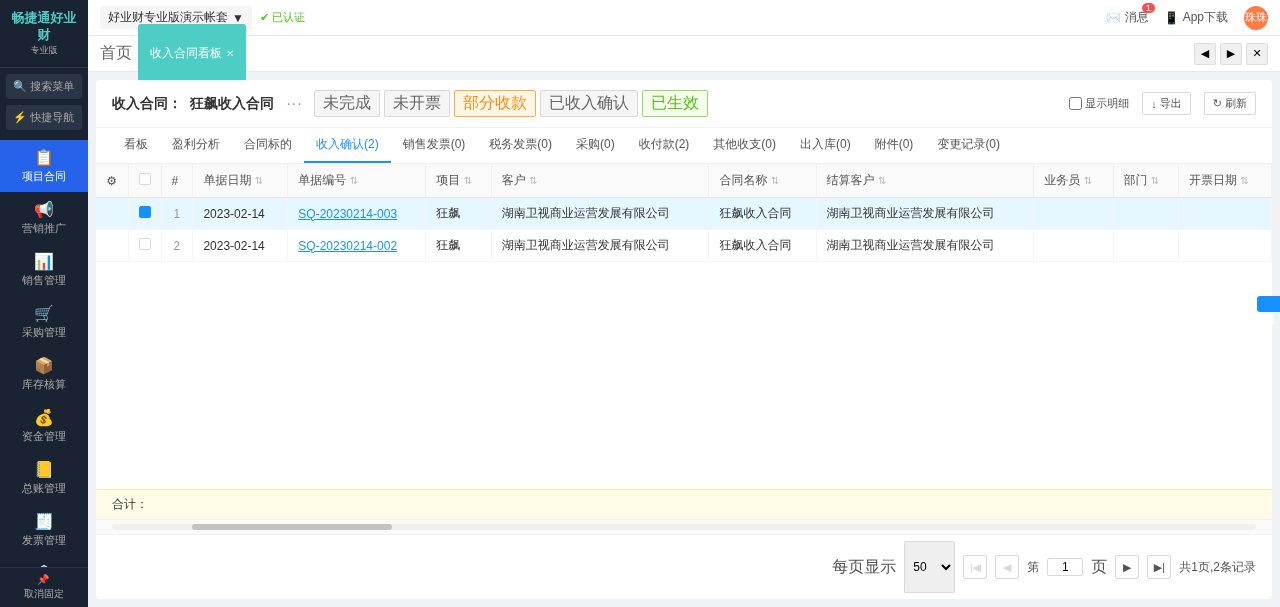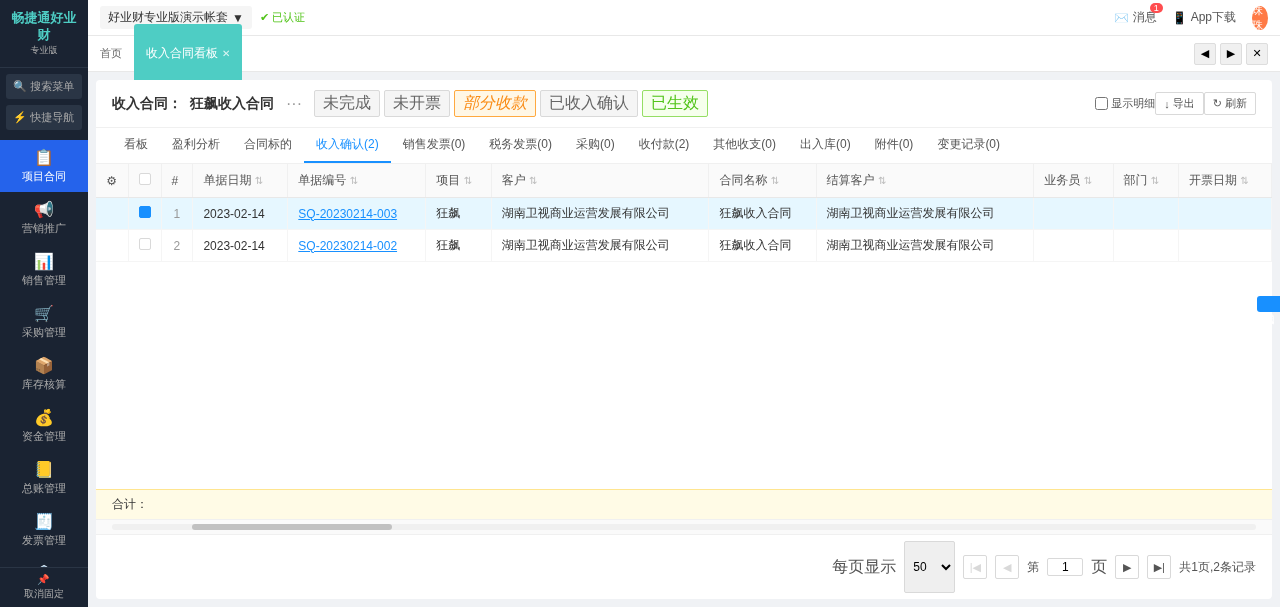--- a/index.html
+++ b/index.html
@@ -21,42 +21,42 @@
     
     .main { flex: 1; display: flex; flex-direction: column; background: #f0f2f5; overflow: hidden; }
 
     
     .topbar { background: #fff; height: 36px; display: flex; align-items: center; justify-content: space-between; padding: 0 12px; border-bottom: 1px solid #e8e8e8; flex-shrink: 0; }
     .topbar-left { display: flex; align-items: center; gap: 8px; }
     .company-selector { display: flex; align-items: center; gap: 4px; font-size: 12px; color: #333; cursor: pointer; background: #f5f5f5; padding: 3px 8px; border-radius: 3px; }
     .verified-badge { color: #52c41a; font-size: 11px; display: flex; align-items: center; gap: 3px; }
     .topbar-right { display: flex; align-items: center; gap: 16px; }
     .topbar-icon-btn { display: flex; align-items: center; gap: 3px; cursor: pointer; color: #555; font-size: 12px; position: relative; }
-    .avatar { width: 16px; height: 24px; border-radius: 50%; background: #ff7a45; display: flex; align-items: center; justify-content: center; color: #fff; font-size: 11px; }
+    .avatar { width: 24px; height: 24px; border-radius: 50%; background: #ff7a45; display: flex; align-items: center; justify-content: center; color: #fff; font-size: 11px; }
 
     
     .tabbar { background: #fff; height: 36px; display: flex; align-items: center; padding: 0 12px; gap: 2px; border-bottom: 1px solid #e8e8e8; flex-shrink: 0; }
-    .breadcrumb-home { color: #666; cursor: pointer; font-size: 11px; margin-right: 10px; }
+    .breadcrumb-home { color: #666; cursor: pointer; font-size: 16px; margin-right: 4px; }
     .tab { display: flex; align-items: center; gap: 4px; padding: 21px 12px; background: #4ecdc4; color: #fff; border-radius: 3px 3px 0 0; font-size: 12px; cursor: pointer; }
     .tab-close { cursor: pointer; font-size: 10px; opacity: 0.8; }
     .tabbar-nav { display: flex; align-items: center; gap: 4px; margin-left: auto; }
     .tabbar-nav-btn { width: 22px; height: 22px; background: #f0f0f0; border: 1px solid #ddd; cursor: pointer; display: flex; align-items: center; justify-content: center; font-size: 11px; border-radius: 2px; }
 
     
     .content { flex: 1; background: #fff; margin: 8px; border-radius: 4px; display: flex; flex-direction: column; overflow: hidden; }
 
     
     .contract-header { padding: 10px 16px; display: flex; align-items: center; justify-content: space-between; border-bottom: 1px solid #f0f0f0; flex-shrink: 0; }
     .contract-title { display: flex; align-items: center; gap: 8px; font-size: 14px; font-weight: bold; }
     .contract-more { color: #999; cursor: pointer; font-size: 16px; }
     .status-btns { display: flex; gap: 4px; }
     .status-btn { padding: 2px 8px; border-radius: 2px; font-size: 16px; border: 1px solid #d9d9d9; cursor: pointer; background: #f5f5f5; color: #666; }
-    .status-btn.active-orange { background: #fff7e6; border-color: #ffa940; color: #fa8c16; font-style: italic; }
+    .status-btn.active-orange { background: #fff7e6; border-color: #ffa940; color: #fa8c16; }
     .status-btn.active-green { background: #f6ffed; border-color: #95de64; color: #52c41a; }
-    .header-actions { display: flex; align-items: center; gap: 0; }
+    .header-actions { display: flex; align-items: center; gap: 13px; }
     .action-btn { display: flex; align-items: center; gap: 3px; padding: 3px 8px; border: 1px solid #d9d9d9; border-radius: 2px; cursor: pointer; font-size: 11px; color: #555; background: #fff; }
     .show-detail-checkbox { display: flex; align-items: center; gap: 3px; font-size: 11px; color: #555; }
 
     
     .subtabs { display: flex; padding: 0 16px; border-bottom: 1px solid #f0f0f0; flex-shrink: 0; }
     .subtab { padding: 8px 12px; font-size: 12px; cursor: pointer; color: #555; border-bottom: 2px solid transparent; white-space: nowrap; }
     .subtab.active { color: #1890ff; border-bottom-color: #1890ff; font-weight: 500; }
 
     
     .table-container { flex: 1; overflow: auto; }

